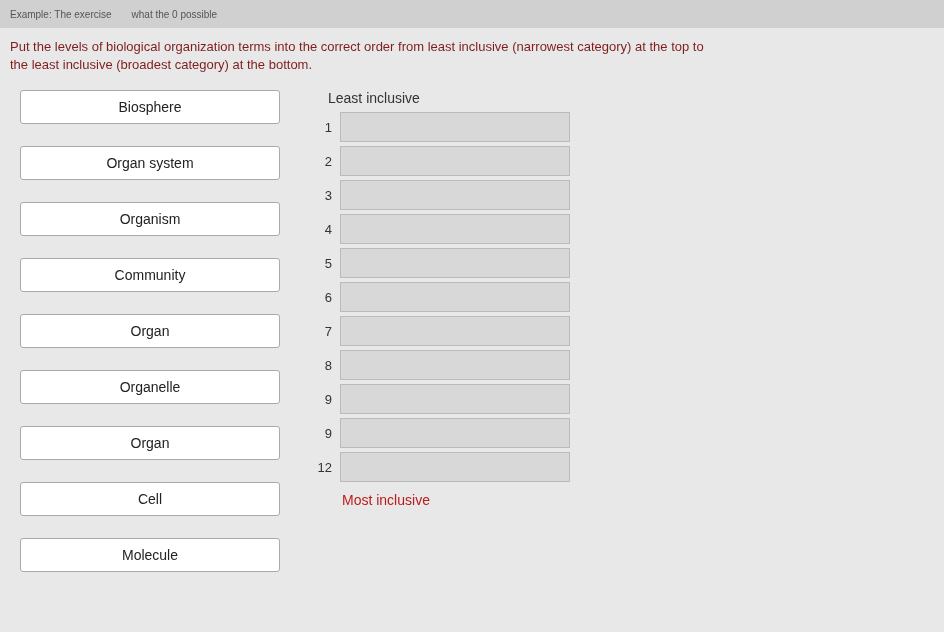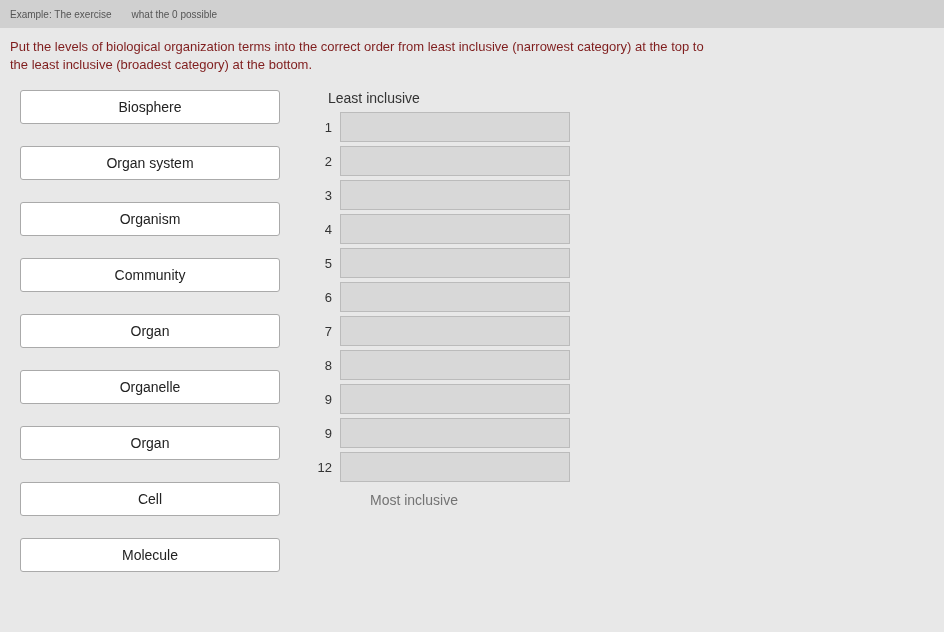--- a/index.html
+++ b/index.html
@@ -80,23 +80,23 @@
       padding-right: 8px;
     }
     .drop-box {
       background: #d8d8d8;
       border: 1px solid #bbb;
       width: 230px;
       height: 30px;
     }
     .bottom-label {
       font-size: 14px;
-      color: #737373;
+      color: #b91c1c;
       margin-top: 6px;
-      margin-left: 60px;
+      margin-left: 32px;
     }
   </style>
 </head>
 <body>
 
 <div class="top-bar">
   <span>Example: The exercise</span>
   <span>what the 0 possible</span>
 </div>
 

